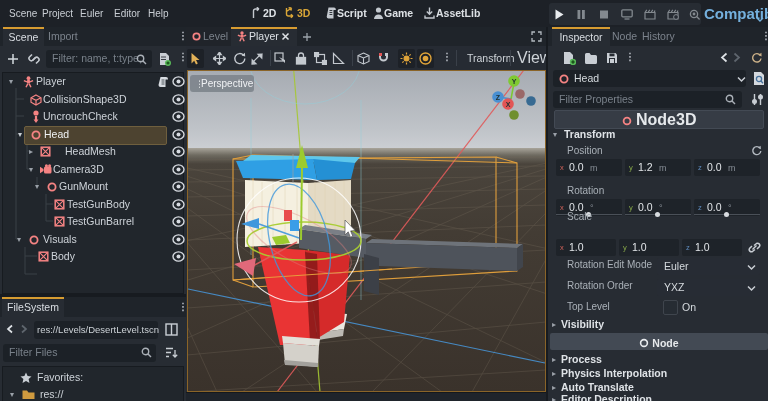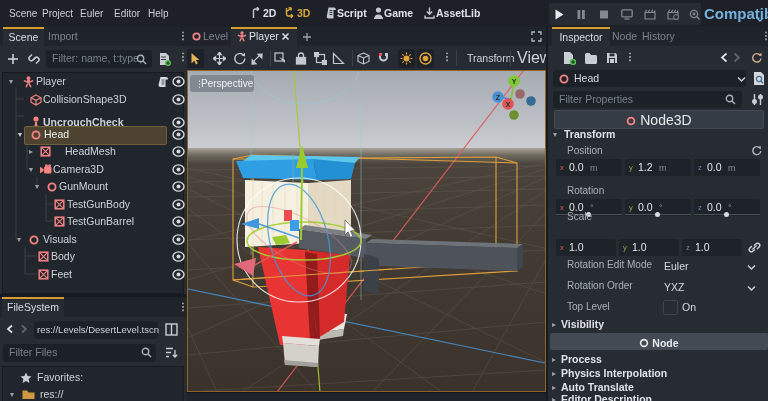--- a/index.html
+++ b/index.html
@@ -186,21 +186,21 @@
               <path d="M6 1 L11 3.8 L11 8.2 L6 11 L1 8.2 L1 3.8 Z"></path>
               <path d="M1 3.8 L6 6.4 L11 3.8 M6 6.4 V11"></path>
             </g>
           </svg>
         <span class="tname" style="left:40px;">CollisionShape3D</span>
         <svg class="abs" style="left:169px;top:3px;" width="13" height="11">
             <ellipse cx="6.5" cy="5.5" rx="5.5" ry="4.6" fill="none" stroke="#d6dae0" stroke-width="1.4"></ellipse>
             <circle cx="6.5" cy="5.5" r="2" fill="#d6dae0"></circle>
           </svg>
       </div>
-      <div class="trow" style="top:41px;font-weight:bold;">
+      <div class="trow" style="top:35px;">
         <svg class="abs" style="left:28px;top:2px;" width="10" height="13">
             <g fill="#f58383">
               <circle cx="5" cy="3" r="2.6"></circle>
               <rect x="3.9" y="6" width="2.2" height="4"></rect>
               <path d="M2.5 9.5 h5 L5 13 Z"></path>
             </g>
           </svg>
         <span class="tname" style="left:40px;">UncrouchCheck</span>
         <svg class="abs" style="left:169px;top:3px;" width="13" height="11">
             <ellipse cx="6.5" cy="5.5" rx="5.5" ry="4.6" fill="none" stroke="#d6dae0" stroke-width="1.4"></ellipse>
@@ -290,31 +290,20 @@
             <ellipse cx="6.5" cy="5.5" rx="5.5" ry="4.6" fill="none" stroke="#d6dae0" stroke-width="1.4"></ellipse>
             <circle cx="6.5" cy="5.5" r="2" fill="#d6dae0"></circle>
           </svg>
       </div>
       <div class="trow" style="top:175px;">
         <svg class="abs" style="left:35px;top:3px;" width="11" height="11">
             <rect x="1.2" y="1.2" width="8.6" height="8.6" stroke="#f58383" stroke-width="1.5" fill="none"></rect>
             <path d="M1.2 1.2 L9.8 9.8 M9.8 1.2 L1.2 9.8" stroke="#f58383" stroke-width="1.1"></path>
           </svg>
         <span class="tname" style="left:48px;">Body</span>
-        <svg class="abs" style="left:169px;top:3px;" width="13" height="11">
-            <ellipse cx="6.5" cy="5.5" rx="5.5" ry="4.6" fill="none" stroke="#d6dae0" stroke-width="1.4"></ellipse>
-            <circle cx="6.5" cy="5.5" r="2" fill="#d6dae0"></circle>
-          </svg>
-      </div>
-      <div class="trow" style="top:192.5px;">
-        <svg class="abs" style="left:35px;top:3px;" width="11" height="11">
-            <rect x="1.2" y="1.2" width="8.6" height="8.6" stroke="#f58383" stroke-width="1.5" fill="none"></rect>
-            <path d="M1.2 1.2 L9.8 9.8 M9.8 1.2 L1.2 9.8" stroke="#f58383" stroke-width="1.1"></path>
-          </svg>
-        <span class="tname" style="left:48px;">Feet</span>
         <svg class="abs" style="left:169px;top:3px;" width="13" height="11">
             <ellipse cx="6.5" cy="5.5" rx="5.5" ry="4.6" fill="none" stroke="#d6dae0" stroke-width="1.4"></ellipse>
             <circle cx="6.5" cy="5.5" r="2" fill="#d6dae0"></circle>
           </svg>
       </div>
     </div>
     <div id="fs" class="abs">
       <div class="abs" style="left:0;top:0;width:186px;height:3px;background:#171b20;"></div>
       <div class="abs tabbar" style="left:0;top:3px;width:186px;height:20px;">
         <div class="abs tab-active tab-txt" style="left:2px;top:0;width:62px;height:18px;">FileSystem</div>
@@ -681,21 +670,21 @@
         </svg>
     </div>
     <svg class="abs" style="left:203px;top:66px;" width="13" height="13">
         <g stroke="#c9ced4" stroke-width="1.4" fill="none">
           <path d="M3.5 1 V12 M9.5 1 V12"></path>
           <circle cx="3.5" cy="8.5" r="1.8" fill="#c9ced4"></circle>
           <circle cx="9.5" cy="4" r="1.8" fill="#c9ced4"></circle>
         </g>
       </svg>
     <div class="abs" style="left:6px;top:83px;width:208px;height:17px;background:#363c45;border:1px solid #434a54;border-radius:2px;text-align:center;">
-      <span style="font-size:14px;font-weight:normal;color:#e6e9ec;line-height:17px;"><svg width="10" height="10" style="vertical-align:-1px;">
+      <span style="font-size:16px;font-weight:bold;color:#e6e9ec;line-height:17px;"><svg width="10" height="10" style="vertical-align:-1px;">
             <circle cx="5" cy="5" r="3.4" stroke="#f58383" stroke-width="1.8" fill="none"></circle>
           </svg> Node3D</span>
     </div>
     <div class="abs" style="left:5px;top:103px;font-size:8px;color:#9aa0a8;">▾</div>
     <div class="abs sechead" style="left:16px;top:101px;">Transform</div>
     <div class="abs ilabel" style="left:19px;top:118px;">Position</div>
     <svg class="abs" style="left:203px;top:118px;" width="11" height="11">
         <path d="M9 3.2 A4 4 0 1 0 9.8 6" stroke="#b3b9c0" stroke-width="1.4" fill="none"></path>
         <path d="M9.6 0.8 L9.9 4.2 L6.8 2.8 Z" fill="#b3b9c0"></path>
       </svg>

